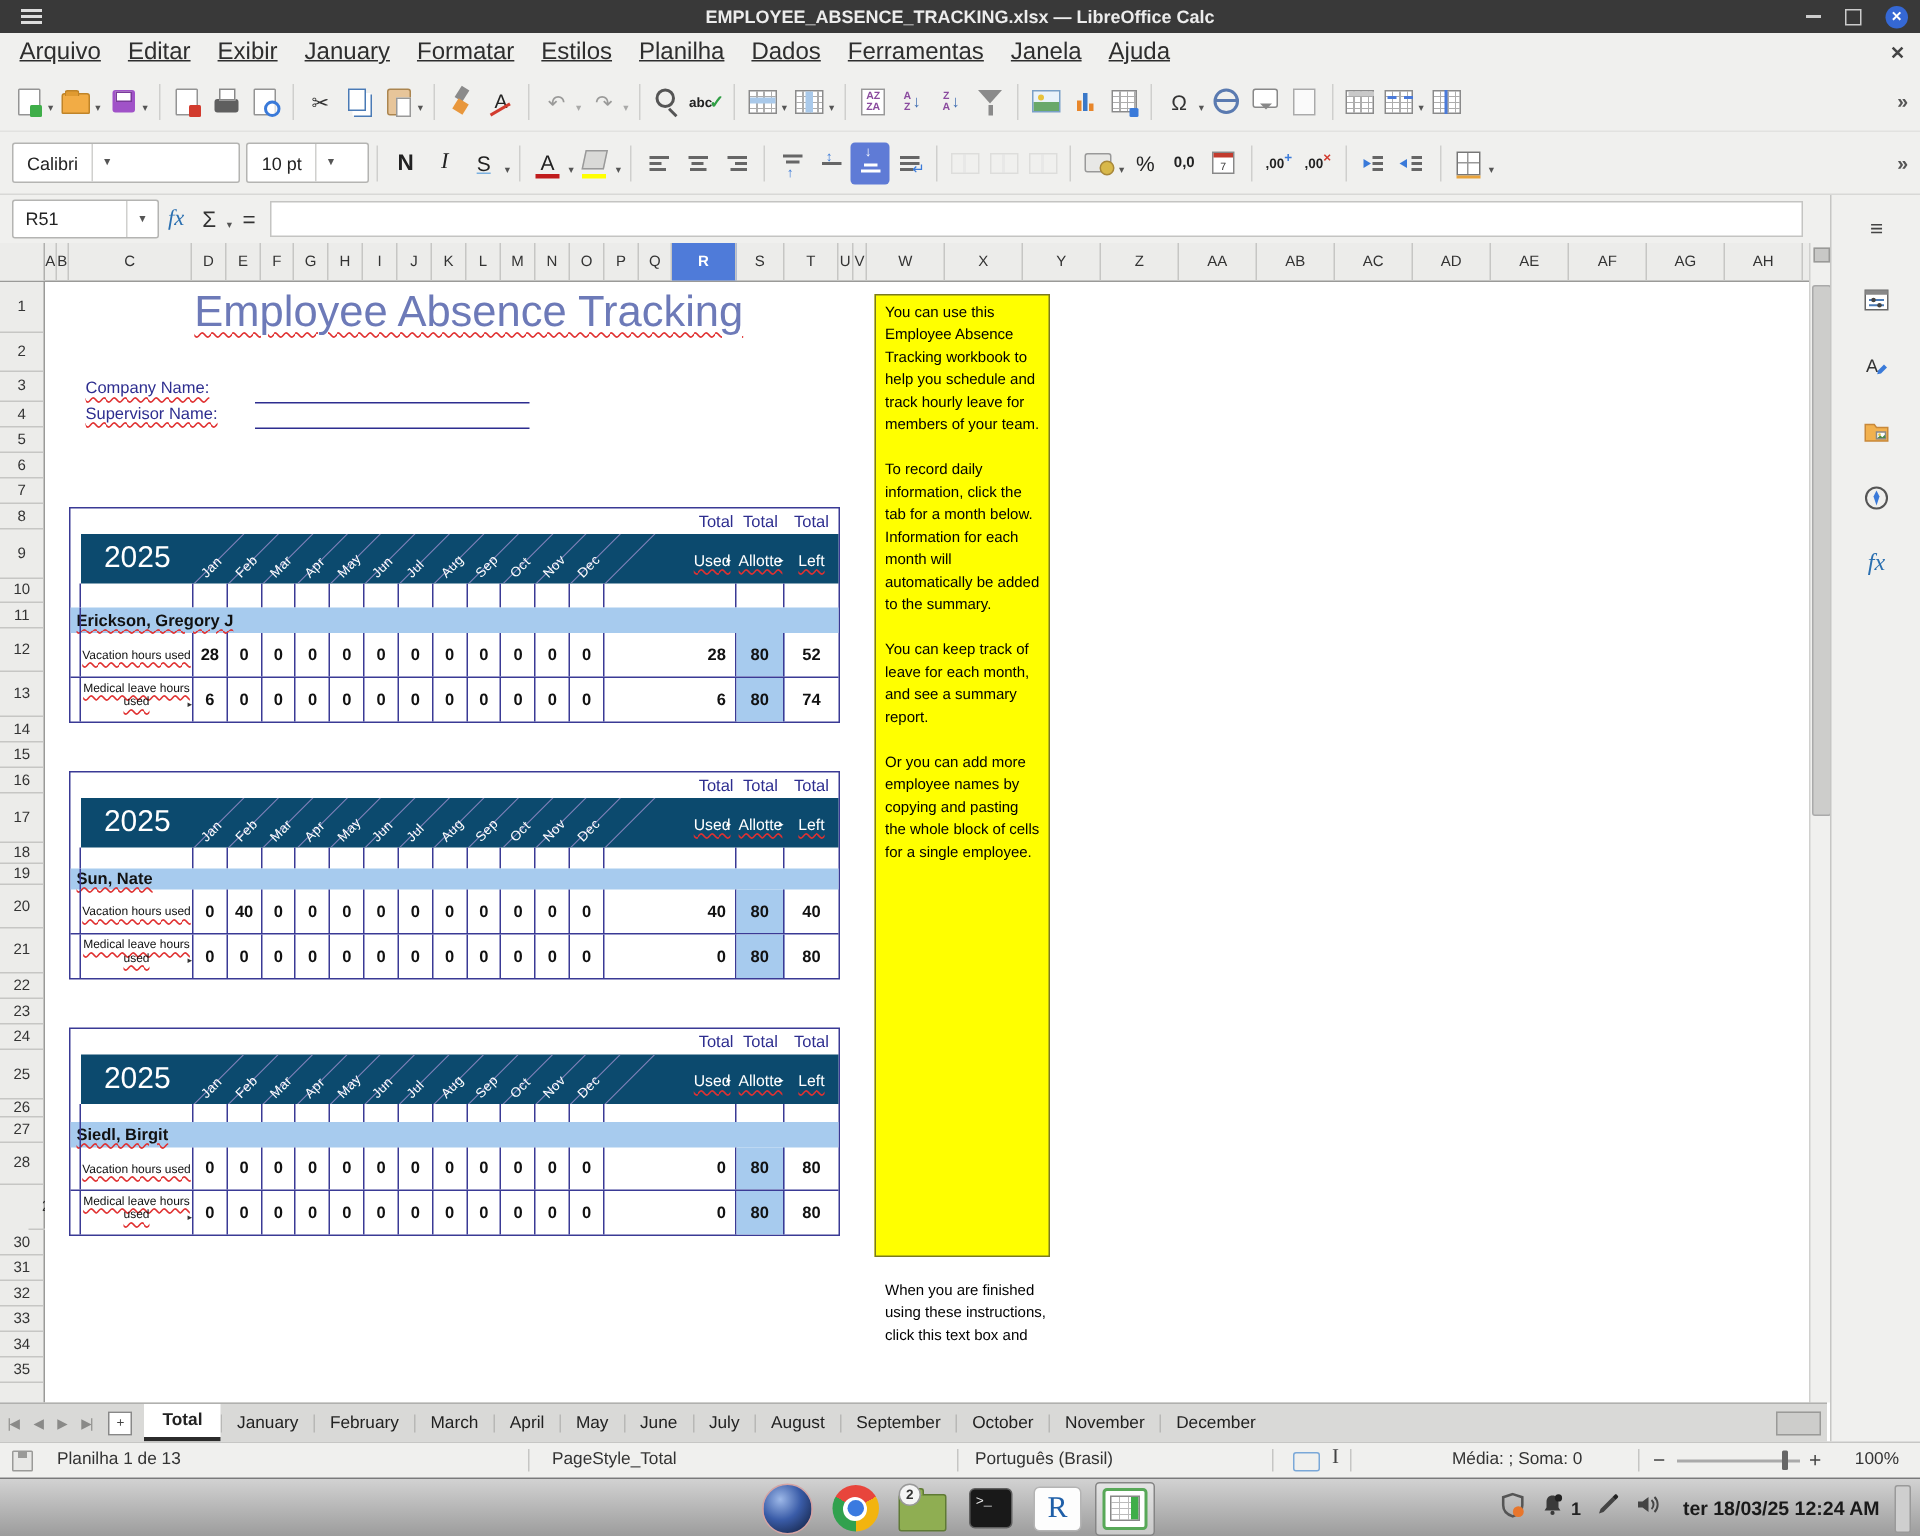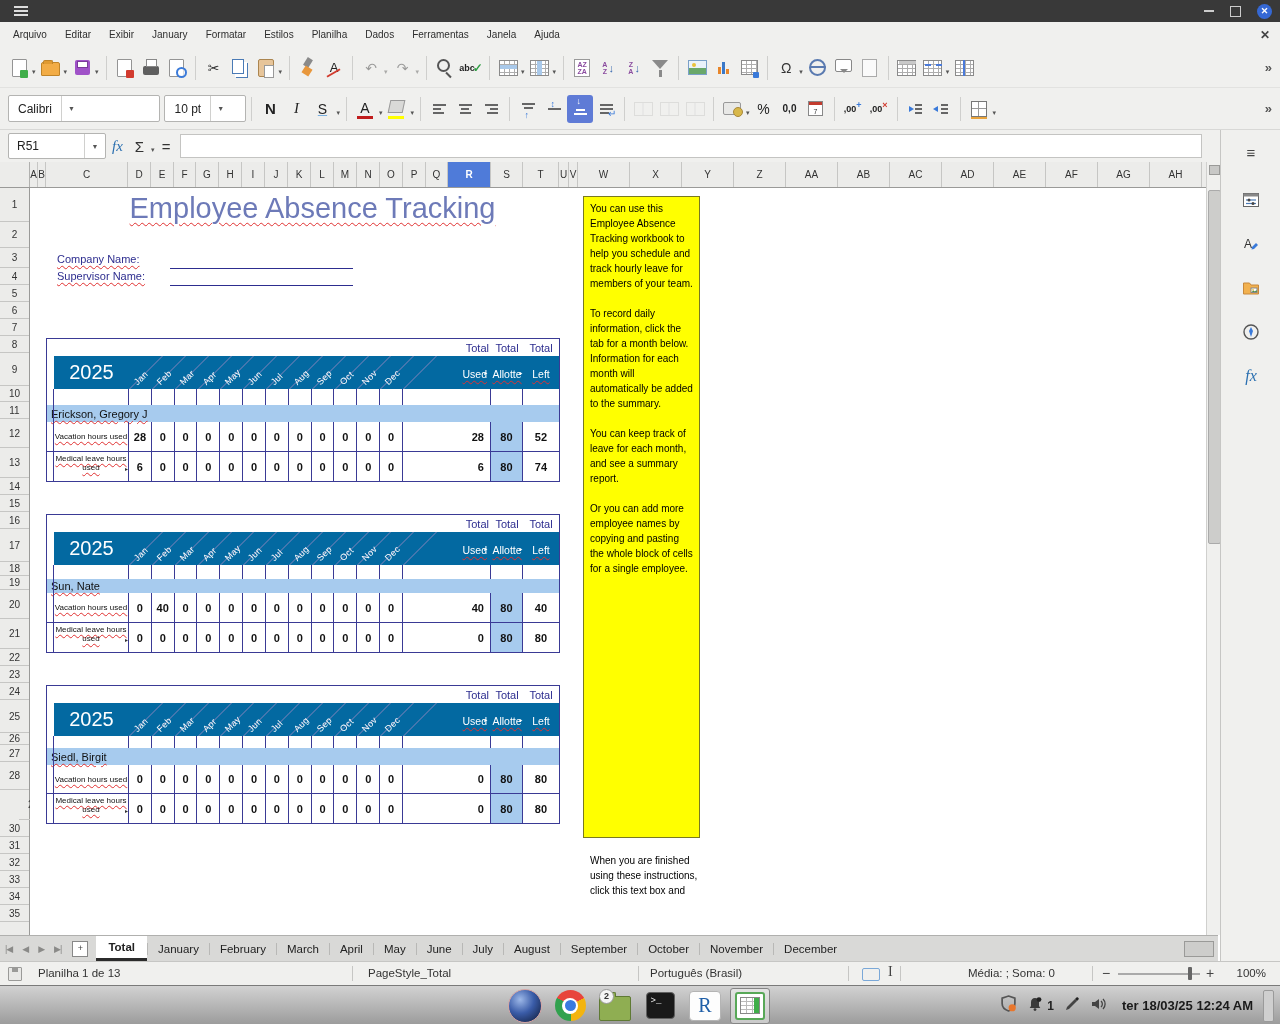--- a/index.html
+++ b/index.html
@@ -11,21 +11,21 @@
      linear-gradient(#ddd 0 0) 0 0/14px 2px no-repeat,
      linear-gradient(#ddd 0 0) 0 4px/14px 2px no-repeat,
      linear-gradient(#ddd 0 0) 0 8px/14px 2px no-repeat;}
   .tb-title{position:absolute;left:0;right:0;text-align:center;font-size:12px;font-weight:700;color:#ececec;}
   .tb-ctl{position:absolute;right:8px;top:0;height:22px;display:flex;align-items:center;gap:16px;z-index:5;}
   .tb-min{width:10px;height:2px;background:#ccc;}
   .tb-max{width:9px;height:9px;border:1.5px solid #ccc;}
   .tb-close{width:15px;height:15px;border-radius:50%;background:#3568d4;color:#fff;font-size:9px;line-height:15px;text-align:center;font-weight:700;}
   
   #menubar{position:absolute;top:22px;left:0;width:1280px;height:26px;background:#f0f0ee;display:flex;align-items:center;padding-left:4px;box-sizing:border-box;}
-  .menu-item{font-size:10px;color:#2e2e2e;padding:0 9px;line-height:26px;}
+  .menu-item{font-size:16px;color:#2e2e2e;padding:0 9px;line-height:26px;text-decoration:underline;}
   .menu-close{position:absolute;right:10px;color:#444;font-size:12px;font-weight:700;}
   
   #tb1{position:absolute;top:48px;left:0;width:1280px;height:40px;background:#f0f0ee;display:flex;align-items:center;padding-left:6px;box-sizing:border-box;border-bottom:1px solid #e2e2e0;}
   #tb2{position:absolute;top:88px;left:0;width:1280px;height:42px;background:#f0f0ee;display:flex;align-items:center;padding-left:8px;box-sizing:border-box;border-bottom:1px solid #d8d8d6;}
   .tsep{width:1px;height:24px;background:#cfcfcd;margin:0 5px;flex:none;}
   .tbtn{display:flex;align-items:center;flex:none;padding:1px;border-radius:3px;}
   .tbtn.dis{opacity:.45;}
   .drop{font-size:7px;color:#555;margin:8px 1px 0 1px;}
   .ic{width:24px;height:24px;position:relative;display:flex;align-items:center;justify-content:center;font-size:14px;color:#333;flex:none;}
   
@@ -139,40 +139,40 @@
   
   .wavy,.wavy-s{text-decoration-line:underline;text-decoration-style:wavy;text-decoration-color:#e03131;text-decoration-thickness:1px;text-underline-offset:4px;}
   .wavy-s{text-underline-offset:2px;}
   #sh-title{position:absolute;left:0;top:4px;width:565px;text-align:center;font-size:29px;color:#6d7ab8;}
   #sh-sub{position:absolute;left:0;top:43px;width:565px;text-align:center;font-size:17px;color:#6d7ab8;}
   .fldlab{position:absolute;left:27px;font-size:11px;color:#2d2d8f;}
   .fldline{position:absolute;left:140px;width:183px;border-bottom:1px solid #2d2d8f;height:0;}
   .emp-table{position:absolute;left:16px;width:514px;border:1px solid #3a3a95;background:#fff;box-sizing:border-box;}
   .t-trow{position:absolute;left:0;top:0;height:17px;width:512px;}
   .t-total{position:absolute;top:0;height:17px;line-height:18px;font-size:11px;color:#2d2d8f;}
-  .t-band{position:absolute;left:7px;top:17px;width:505px;height:33px;background:#0369a1;overflow:hidden;}
+  .t-band{position:absolute;left:7px;top:17px;width:505px;height:33px;background:#0c4a6e;overflow:hidden;}
   .t-year{position:absolute;left:0;top:0;width:75px;text-align:center;color:#fff;font-size:20px;line-height:33px;}
   .diag{position:absolute;bottom:0;height:33px;width:0;border-left:1px solid #8383bb;transform:skewX(-45deg);transform-origin:0 100%;}
   .t-month{position:absolute;bottom:2px;color:#fff;font-size:9px;transform:rotate(-45deg);transform-origin:0 100%;letter-spacing:.3px;}
   .t-chead{position:absolute;top:0;height:33px;line-height:37px;font-size:10.5px;color:#fff;}
   .t-tri{position:absolute;color:#fff;font-size:6px;top:13px;}
   .t-row{position:absolute;left:0;width:512px;display:flex;box-sizing:border-box;}
   .tc{box-sizing:border-box;border-right:1px solid #3a3a95;height:100%;display:flex;align-items:center;justify-content:center;}
   .c-sp{width:7px;flex:none;}
   .c-label{width:75px;flex:none;position:relative;}
   .lbl{font-size:8px;line-height:9px;text-align:center;color:#111;}
   .ml{margin-top:-7px;}
   .lmark{position:absolute;right:0px;top:45%;font-size:6px;color:#333;font-style:normal;}
   .c-val{width:22.8333px;flex:none;font-weight:700;font-size:11px;color:#111;}
   .c-used{width:88px;flex:none;justify-content:flex-end;padding-right:6px;font-weight:700;font-size:11px;color:#111;}
   .c-allot{width:32px;flex:none;background:#a7cbee;font-weight:700;font-size:11px;color:#111;}
   .c-left{width:36px;flex:none;border-right:none;font-weight:700;font-size:11px;color:#111;}
   .t-spacer .c-allot{background:transparent;}
   .t-med{border-top:1px solid #3a3a95;}
-  .t-name{position:absolute;left:0;width:512px;background:#a7cbee;font-size:11px;color:#111;display:flex;align-items:center;padding-left:4px;box-sizing:border-box;}
+  .t-name{position:absolute;left:0;width:512px;background:#a7cbee;font-size:11px;color:#111;display:flex;align-items:center;padding-left:4px;box-sizing:border-box;font-weight:bold;}
   .t-name::before{content:"";position:absolute;left:6px;top:0;bottom:0;width:1px;background:#3a3a95;}
   #notebox{position:absolute;left:553px;top:8px;width:117px;height:642px;background:#ffff00;border:1px solid #7a7a20;box-sizing:border-box;padding:4px 6px;overflow:hidden;}
   #notebox p{margin:0 0 15px 0;font-size:10px;line-height:15px;color:#000;}
   #notecont{position:absolute;left:560px;top:665px;width:114px;font-size:10px;line-height:15px;color:#000;}
   
   #vscroll{position:absolute;top:162px;left:1206px;width:14px;height:773px;background:#f0f0ee;border-left:1px solid #d0d0ce;box-sizing:border-box;}
   #vs-split{position:absolute;top:3px;left:2px;width:9px;height:8px;background:#c8c8c6;border:1px solid #9a9a98;}
   #vs-thumb{position:absolute;top:28px;left:1px;width:11px;height:352px;background:#cdcdcb;border:1px solid #aaa;border-radius:2px;}
   #sidebar{position:absolute;top:130px;left:1220px;width:60px;height:831px;background:#f0f0ee;border-left:1px solid #c6c6c4;box-sizing:border-box;}
   .sb-ic{position:absolute;left:18px;width:24px;height:24px;display:flex;align-items:center;justify-content:center;font-size:15px;color:#444;}
@@ -221,20 +221,21 @@
   #tk-clock{font-size:13px;font-weight:700;color:#1a1a1a;margin-left:4px;}
   #tk-handle{width:9px;height:30px;background:#cfcfcf;border:1px solid #9a9a9a;border-radius:2px;}
 </style>
 </head>
 <body>
 
 <div id="app">
 
   <div id="titlebar">
     <span class="tb-burger"></span>
+    <span class="tb-title">EMPLOYEE_ABSENCE_TRACKING.xlsx — LibreOffice Calc</span>
     <span class="tb-ctl">
       <span class="tb-min"></span>
       <span class="tb-max"></span>
       <span class="tb-close">✕</span>
     </span>
   </div>
 
   <div id="menubar">
     <span class="menu-close">✕</span>
   <span class="menu-item">Arquivo</span>

